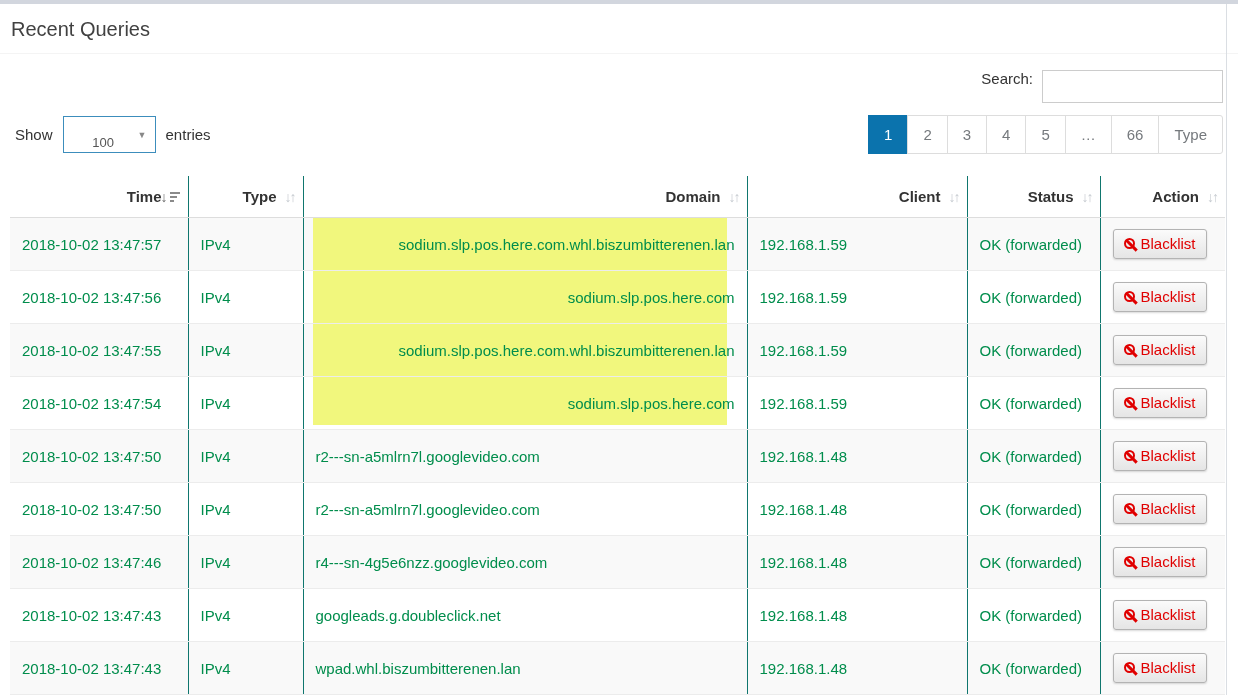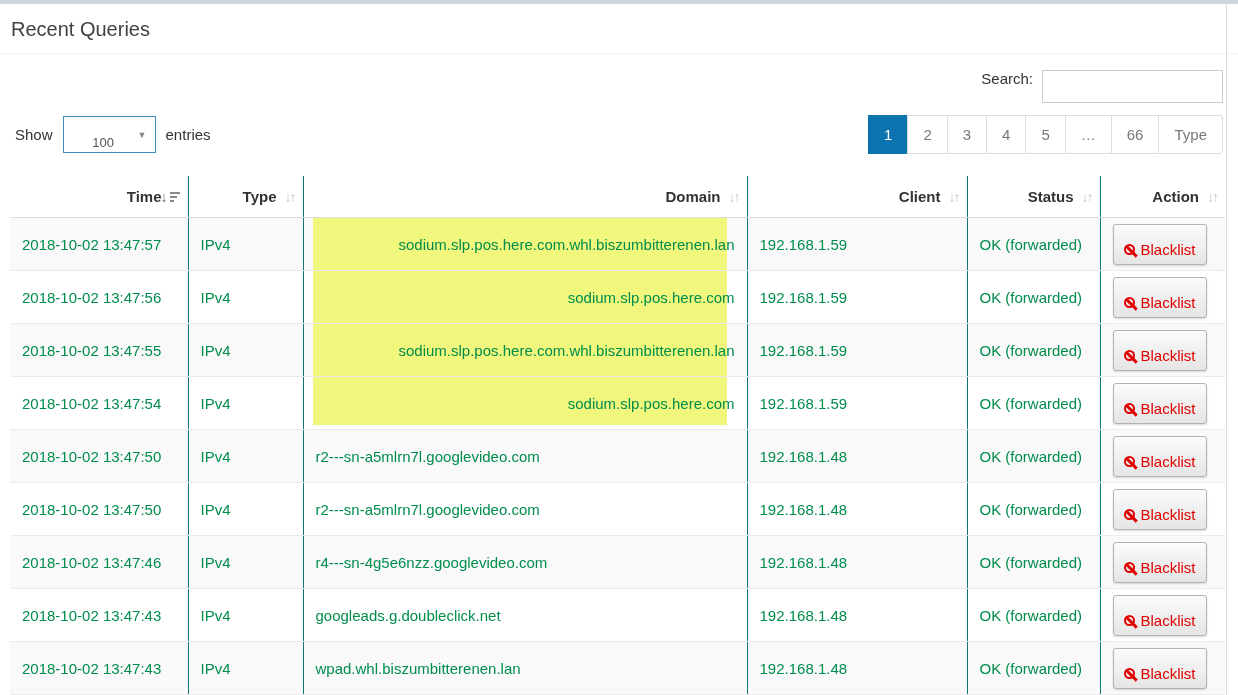--- a/index.html
+++ b/index.html
@@ -68,21 +68,21 @@
   .sort-desc .bars i { display:block; height:2px; background:#8a8a8a; }
   .sort-desc .bars i:nth-child(1){width:10px} .sort-desc .bars i:nth-child(2){width:7px}
   .sort-desc .bars i:nth-child(3){width:4px}
 
   td.hl { position:relative;text-align:right; }
   td.hl::before { content:""; position:absolute; left:9px; right:20px; top:0; bottom:0; background:#f1f77d; }
   td.hl.hl-last::before { bottom:4px; }
   td .txt { position:relative; }
 
   .btn-blacklist {
-    display:inline-flex; align-items:center; gap:6px; padding:16px 10px 6px;
+    display:inline-flex; align-items:center; gap:6px; padding:5px 10px 6px;
     border:1px solid #b3b3b3; border-radius:3px;
     background:linear-gradient(#fbfbfb,#e5e5e5); color:#e00000; font-size:15px;
     font-family:inherit; cursor:pointer; box-shadow:0 1px 2px rgba(0,0,0,.15);
   }
   .ban-icon { width:11px; height:11px; border:2.5px solid #e00000; border-radius:50%;
     position:relative; flex:0 0 auto; }
   .ban-icon::after { content:""; position:absolute; left:4.5px; top:-2px; width:2.5px; height:15px;
     background:#e00000; transform:rotate(-45deg); transform-origin:center; }
 </style>
 </head>

